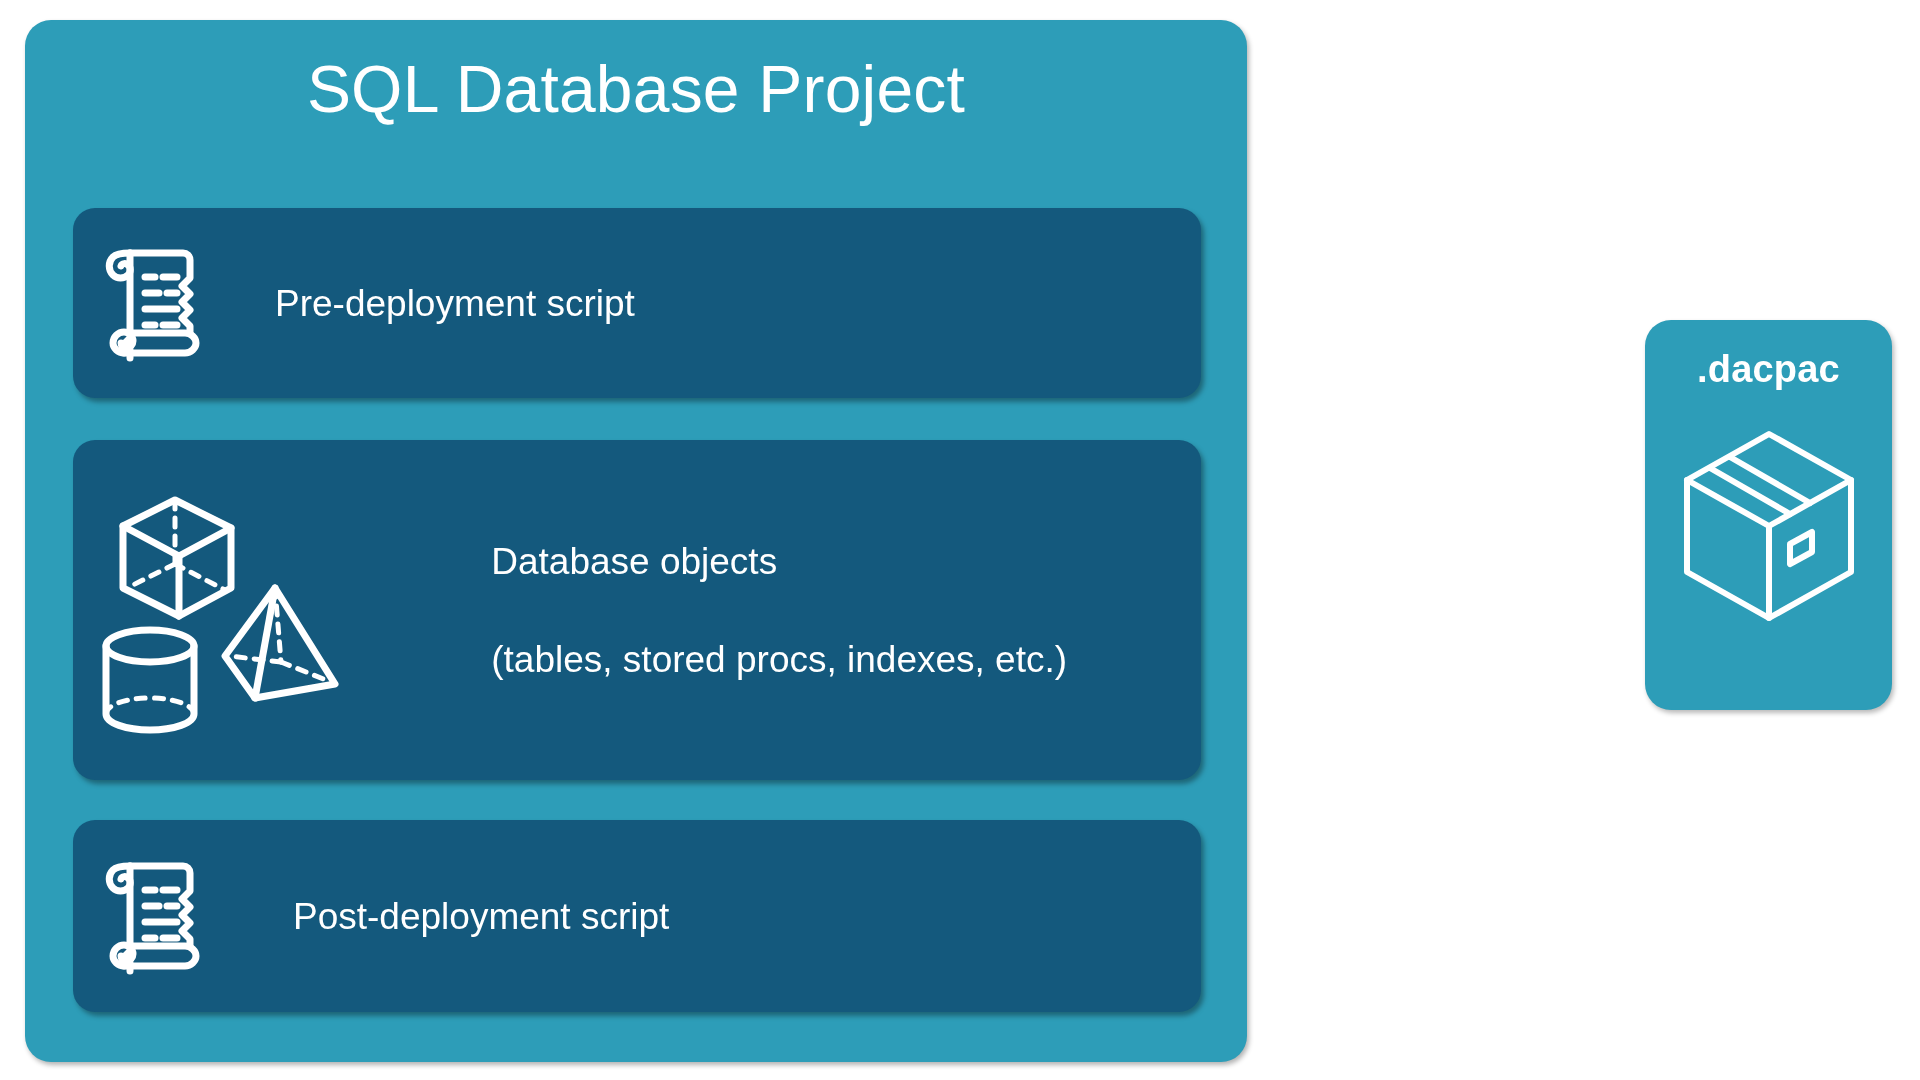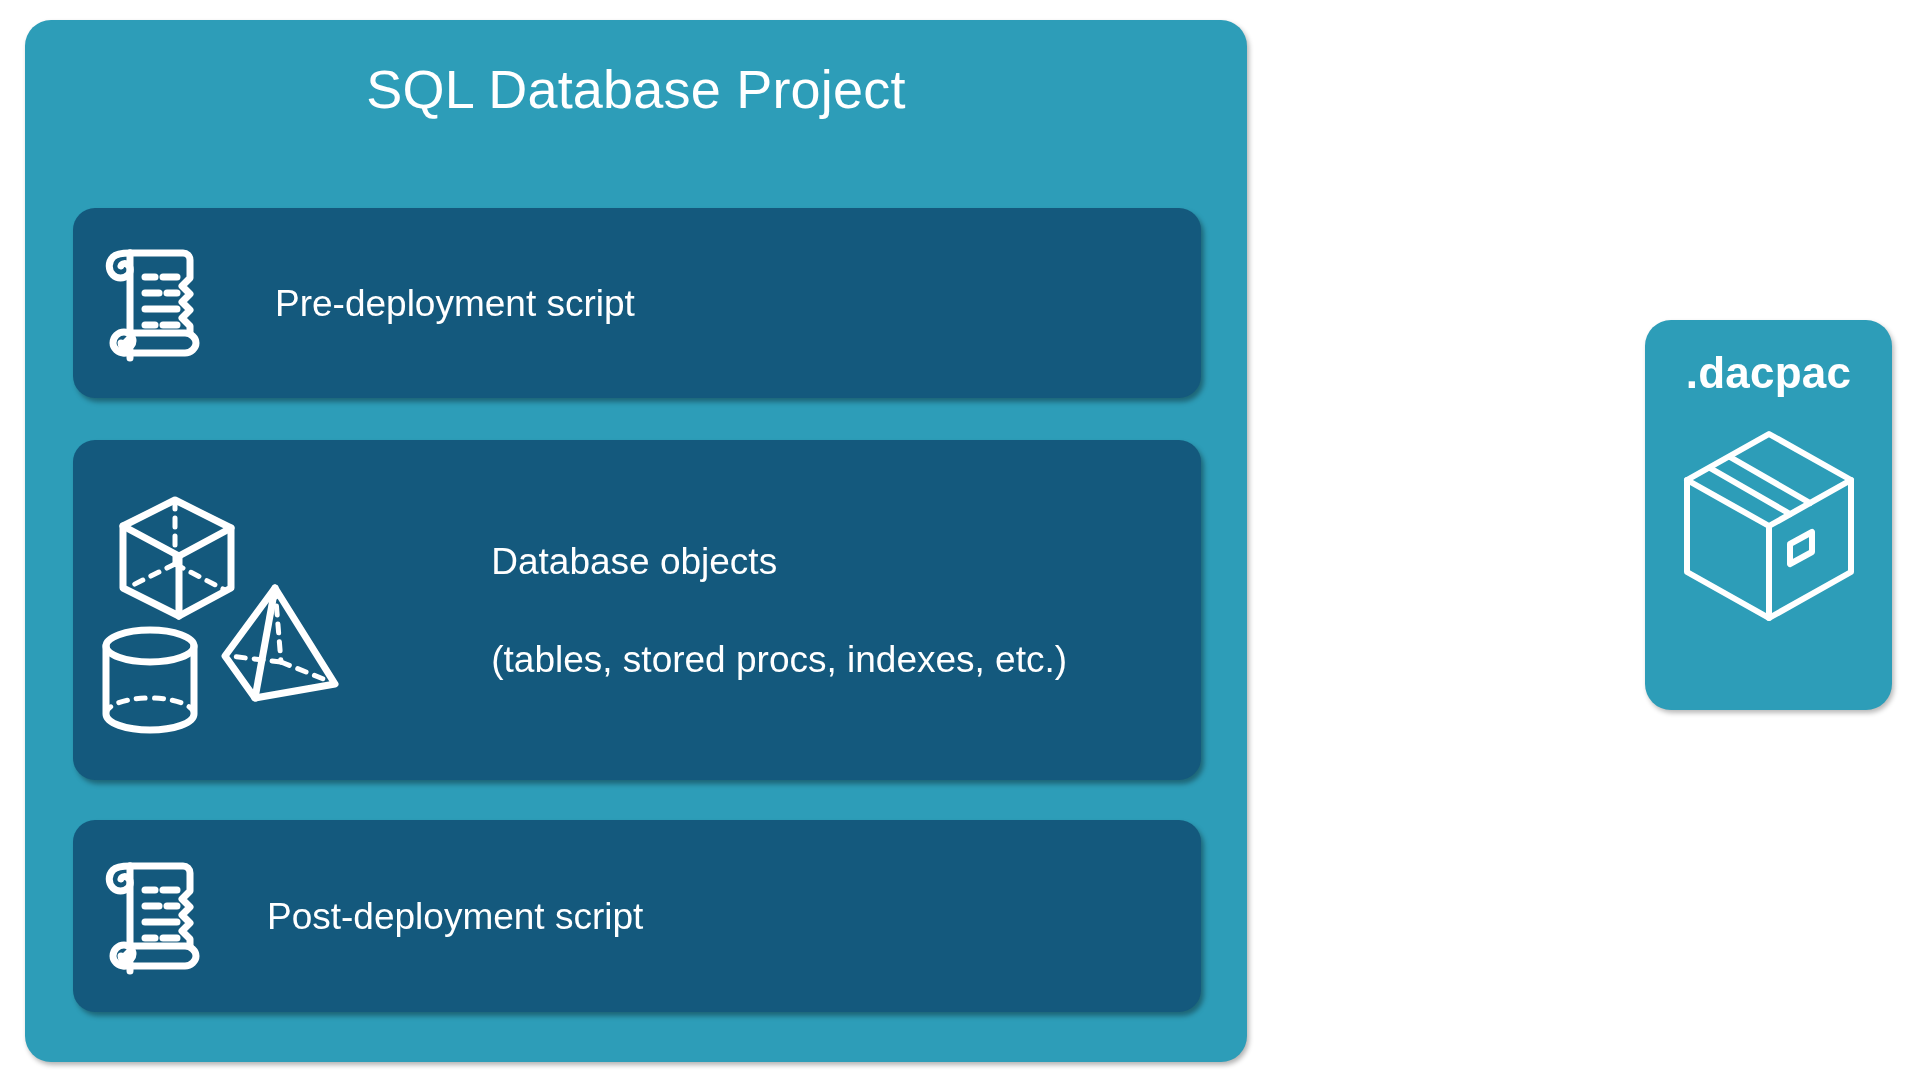--- a/index.html
+++ b/index.html
@@ -20,21 +20,21 @@
     background:#2d9db8;
     border-radius:26px;
     box-shadow:2px 3px 5px rgba(0,0,0,.30);
     box-sizing:border-box;
   }
   .project-title{
     position:absolute;
     left:0;top:38px;width:100%;
     text-align:center;
     color:#ffffff;
-    font-size:54px;
+    font-size:66px;
     line-height:62px;
     letter-spacing:.2px;
     white-space:nowrap;
   }
 
   
   .card{
     position:absolute;
     left:48px;
     width:1128px;
@@ -57,21 +57,21 @@
     align-items:center;
     justify-content:center;
   }
   .card-label{
     color:#ffffff;
     font-size:37px;
     line-height:49px;
     white-space:pre;
   }
   .label-pre{margin-left:64px;}
-  .label-post{margin-left:56px;}
+  .label-post{margin-left:82px;}
   .label-objects{margin-left:52px;}
 
   
   .shapes-cluster{
     position:relative;
     width:270px;height:280px;
     flex:0 0 auto;
     margin-left:14px;
   }
   .shapes-cluster svg{position:absolute;}
@@ -105,21 +105,21 @@
     width:247px;height:390px;
     background:#2d9db8;
     border-radius:26px;
     box-shadow:2px 3px 5px rgba(0,0,0,.28);
   }
   .dacpac-title{
     position:absolute;
     left:0;top:28px;width:100%;
     text-align:center;
     color:#ffffff;
-    font-size:44px;
+    font-size:38px;
     font-weight:bold;
     letter-spacing:.2px;
     white-space:nowrap;
   }
   .dacpac-icon{
     position:absolute;
     left:50%;top:108px;
     transform:translateX(-50%);
   }
 </style>

